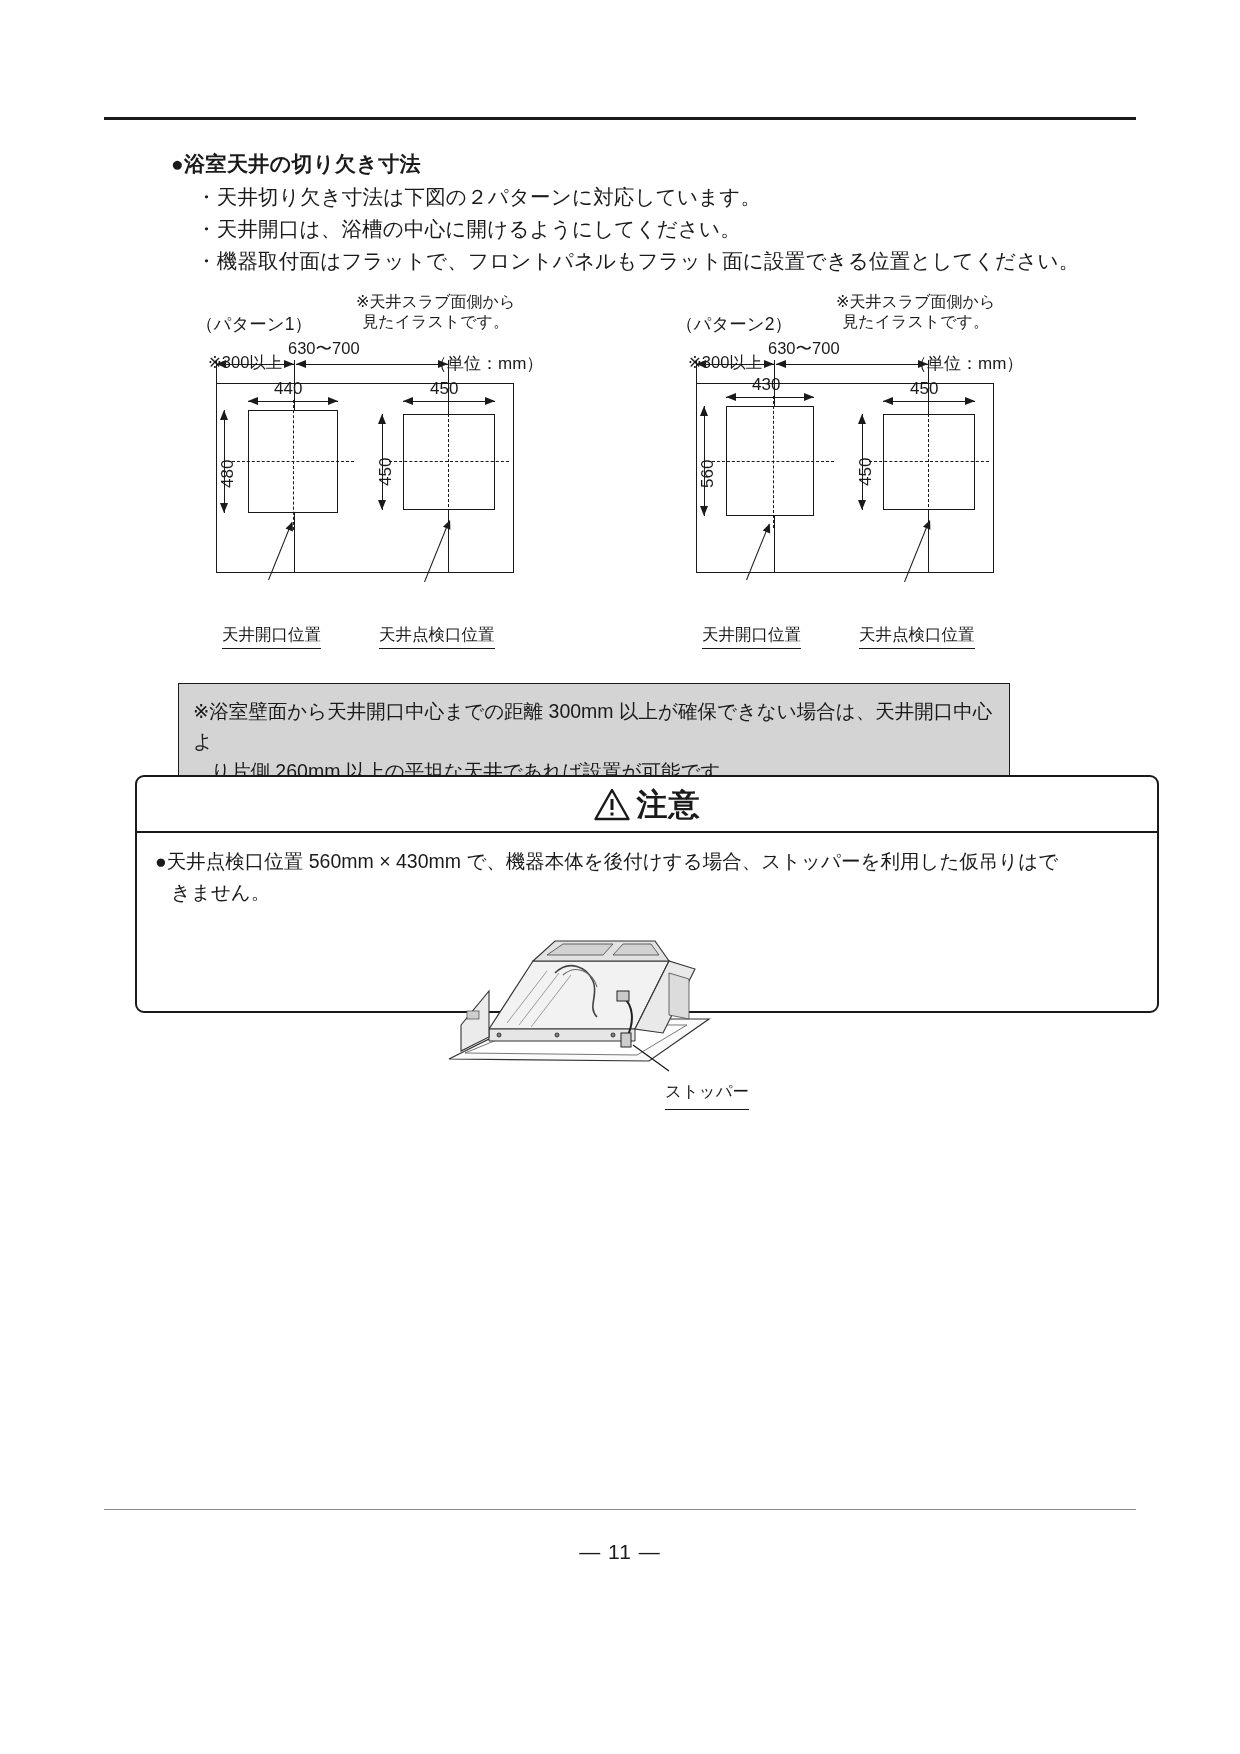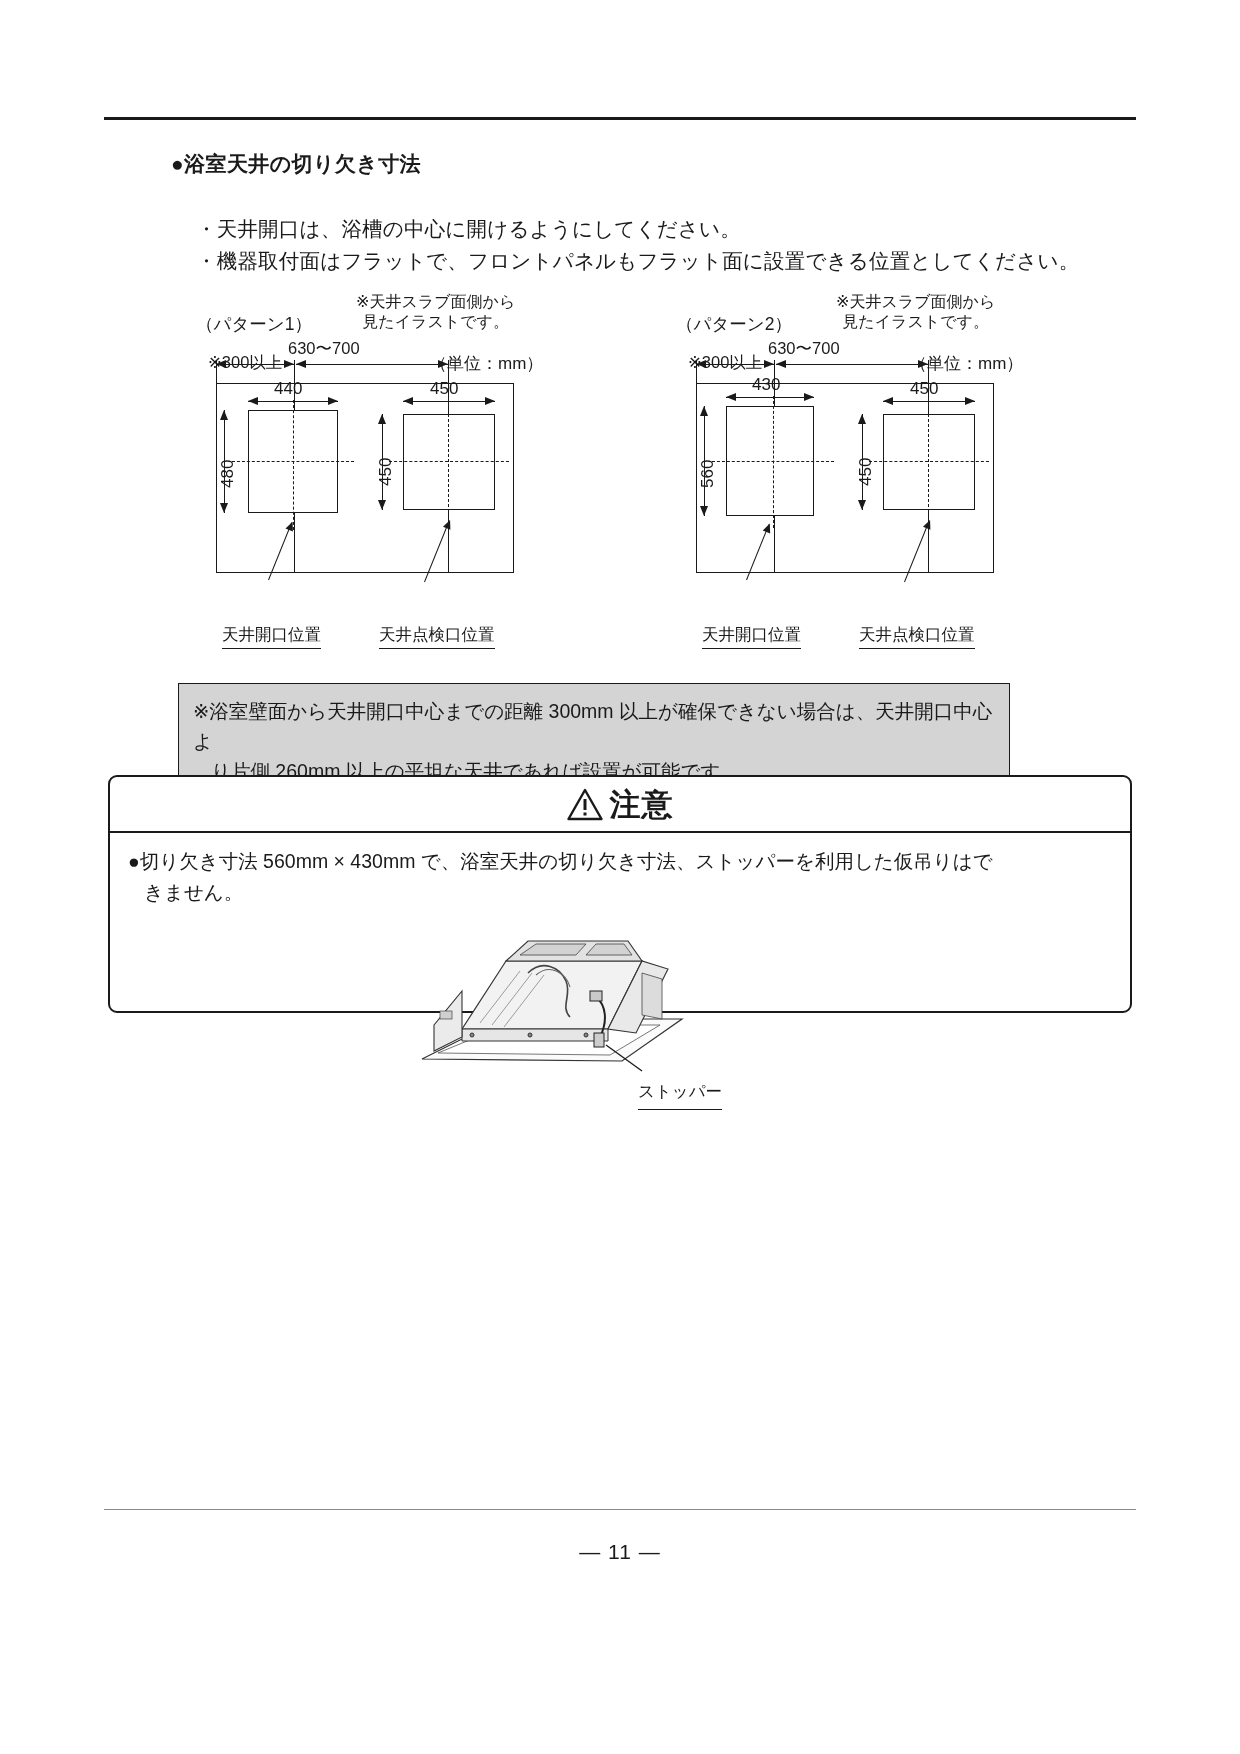--- a/index.html
+++ b/index.html
@@ -308,20 +308,21 @@
   }
 </style>
 </head>
 <body>
 
 <div class="page">
 
   <div class="top-rule"></div>
 
   <div class="sec-title">●浴室天井の切り欠き寸法</div>
+  <div class="bullet-line bl1">・天井切り欠き寸法は下図の２パターンに対応しています。</div>
   <div class="bullet-line bl3">・機器取付面はフラットで、フロントパネルもフラット面に設置できる位置としてください。</div>
   <div class="bullet-line bl2">・天井開口は、浴槽の中心に開けるようにしてください。</div>
 
   <div class="pattern p1">
 
     <div class="pattern-label">（パターン1）</div>
 
     <div class="slab-note">
       <div>※天井スラブ面側から</div>
       <div>見たイラストです。</div>
@@ -426,32 +427,32 @@
 
     <div class="leader" style="left:228px; top:228px; height:66px; transform:rotate(22deg);"></div>
     <div class="callout" style="left:183px; top:296px;">天井点検口位置</div>
   </div>
 
   <div class="grey-note" style="top:683px;">
     <div>※浴室壁面から天井開口中心までの距離 300mm 以上が確保できない場合は、天井開口中心よ</div>
     <div class="ln2">り片側 260mm 以上の平坦な天井であれば設置が可能です。</div>
   </div>
 
-  <div class="caution-box" style="top:775px; height:238px;">
+  <div class="caution-box" style="top:775px; height:238px;margin-left:27px;">
     <div class="caution-head">
       <svg class="warn-tri" width="36" height="33" viewBox="0 0 36 33">
         <path d="M18 2 L34.5 31 L1.5 31 Z" fill="none" stroke="#1a1a1a" stroke-width="2.4" stroke-linejoin="round"></path>
         <rect x="16.5" y="11" width="3" height="11" fill="#1a1a1a"></rect>
         <rect x="16.5" y="24.5" width="3" height="3" fill="#1a1a1a"></rect>
       </svg>
       <span class="caution-word">注意</span>
     </div>
 
     <div class="caution-body">
-      <div>●切り欠き寸法 560mm × 430mm で、浴室天井の切り欠き寸法、ストッパーを利用した仮吊りはで</div>
+      <div>●天井点検口位置 560mm × 430mm で、機器本体を後付けする場合、ストッパーを利用した仮吊りはで</div>
       <div class="ln2">きません。</div>
 
       <svg class="illus" viewBox="0 0 300 150">
         <g fill="none" stroke="#333" stroke-width="1">
 
           <polygon points="12,126 92,86 272,86 212,128" fill="#fbfbfb" stroke="#333" stroke-width="1.2"></polygon>
           <polygon points="28,120 96,92 250,92 200,122" fill="#ffffff" stroke="#555" stroke-width="0.8"></polygon>
 
           <polygon points="52,96 96,28 232,28 198,96" fill="#f2f2f2" stroke="#333" stroke-width="1.2"></polygon>
           <polygon points="52,96 52,108 198,108 198,96" fill="#e6e6e6" stroke="#333" stroke-width="1"></polygon>

